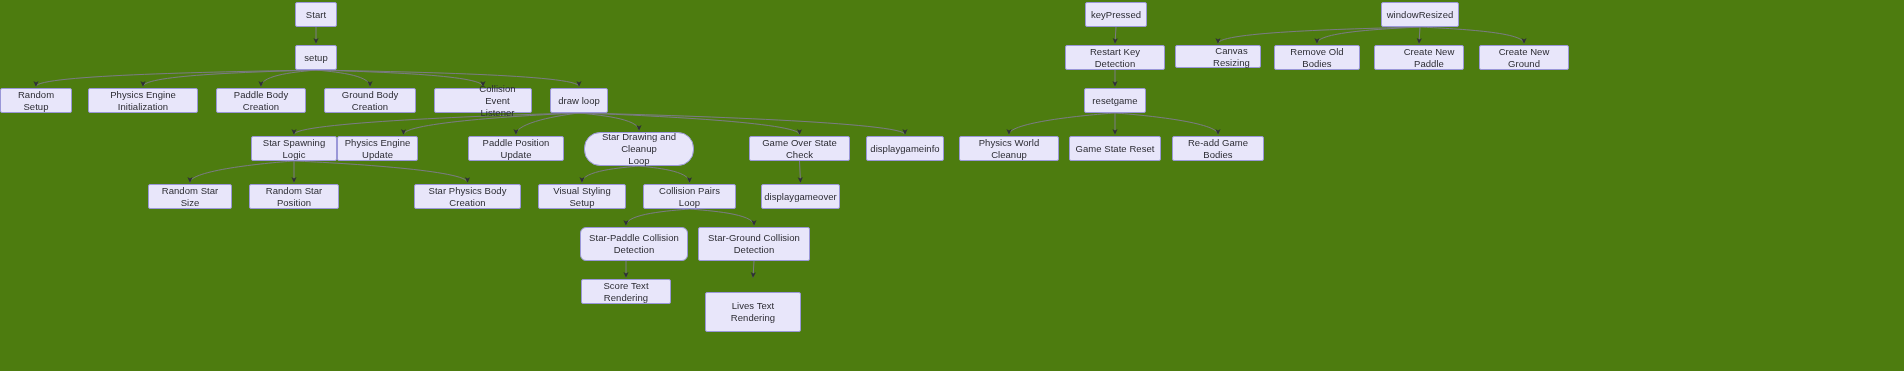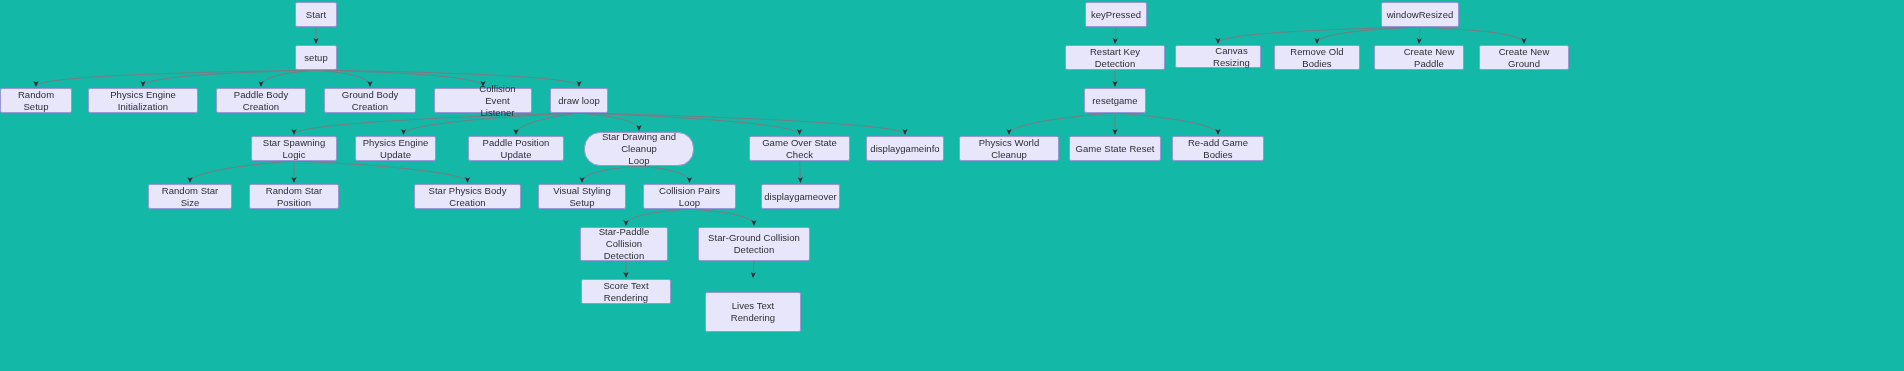--- a/index.html
+++ b/index.html
@@ -4,21 +4,21 @@
 <style>
   html, body {
     margin: 0;
     padding: 0;
     background: #fbfbf8;
   }
   #stage {
     position: relative;
     width: 1904px;
     height: 371px;
-    background: #14b8a6;
+    background: #4d7c0f;
     font-family: "Liberation Sans", sans-serif;
     overflow: hidden;
   }
   #edge-layer {
     position: absolute;
     left: 0;
     top: 0;
     width: 1904px;
     height: 371px;
     pointer-events: none;
@@ -110,21 +110,21 @@
       </div>
       <div class="node" style="left: 434px; top: 88px; width: 98px; height: 25px; padding-left: 33px;">
         <span class="node-label">Collision Event Listener</span>
       </div>
       <div class="node" style="left: 550px; top: 88px; width: 58px; height: 25px;">
         <span class="node-label">draw loop</span>
       </div>
       <div class="node" style="left: 251px; top: 136px; width: 86px; height: 25px;">
         <span class="node-label">Star Spawning Logic</span>
       </div>
-      <div class="node" style="left: 355px; top: 136px; width: 81px; height: 25px;">
+      <div class="node" style="left: 337px; top: 136px; width: 81px; height: 25px;">
         <span class="node-label">Physics Engine Update</span>
       </div>
       <div class="node" style="left: 468px; top: 136px; width: 96px; height: 25px;">
         <span class="node-label">Paddle Position Update</span>
       </div>
       <div class="node" style="left: 584px; top: 132px; width: 110px; height: 34px; border-radius: 16px;">
         <span class="node-label">Star Drawing and Cleanup
 Loop</span>
       </div>
       <div class="node" style="left: 749px; top: 136px; width: 101px; height: 25px;">
@@ -144,21 +144,21 @@
       </div>
       <div class="node" style="left: 538px; top: 184px; width: 88px; height: 25px;">
         <span class="node-label">Visual Styling Setup</span>
       </div>
       <div class="node" style="left: 643px; top: 184px; width: 93px; height: 25px;">
         <span class="node-label">Collision Pairs Loop</span>
       </div>
       <div class="node" style="left: 761px; top: 184px; width: 79px; height: 25px;">
         <span class="node-label">displaygameover</span>
       </div>
-      <div class="node" style="left: 580px; top: 227px; width: 88px; height: 34px;">
+      <div class="node" style="left: 580px; top: 227px; width: 108px; height: 34px; border-radius: 6px;">
         <span class="node-label">Star-Paddle Collision
 Detection</span>
       </div>
       <div class="node" style="left: 698px; top: 227px; width: 112px; height: 34px;">
         <span class="node-label">Star-Ground Collision
 Detection</span>
       </div>
       <div class="node" style="left: 581px; top: 279px; width: 90px; height: 25px;">
         <span class="node-label">Score Text Rendering</span>
       </div>

